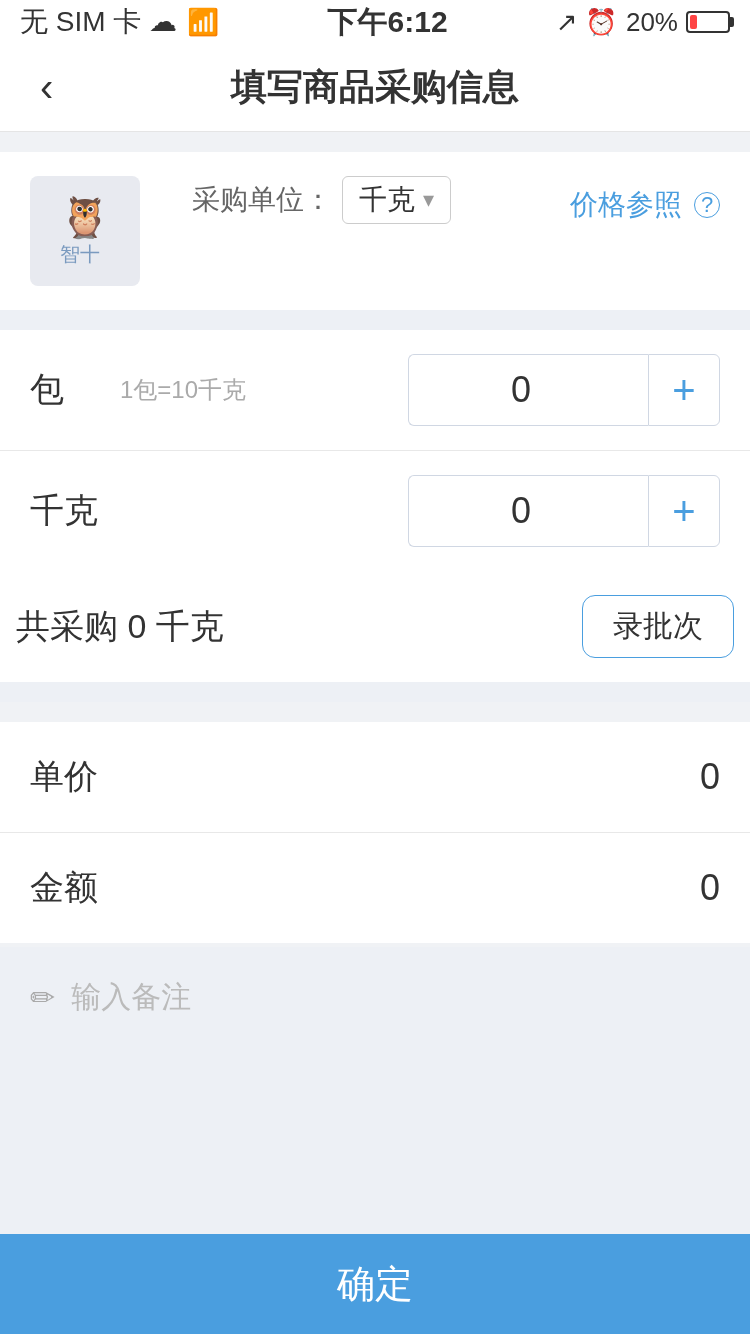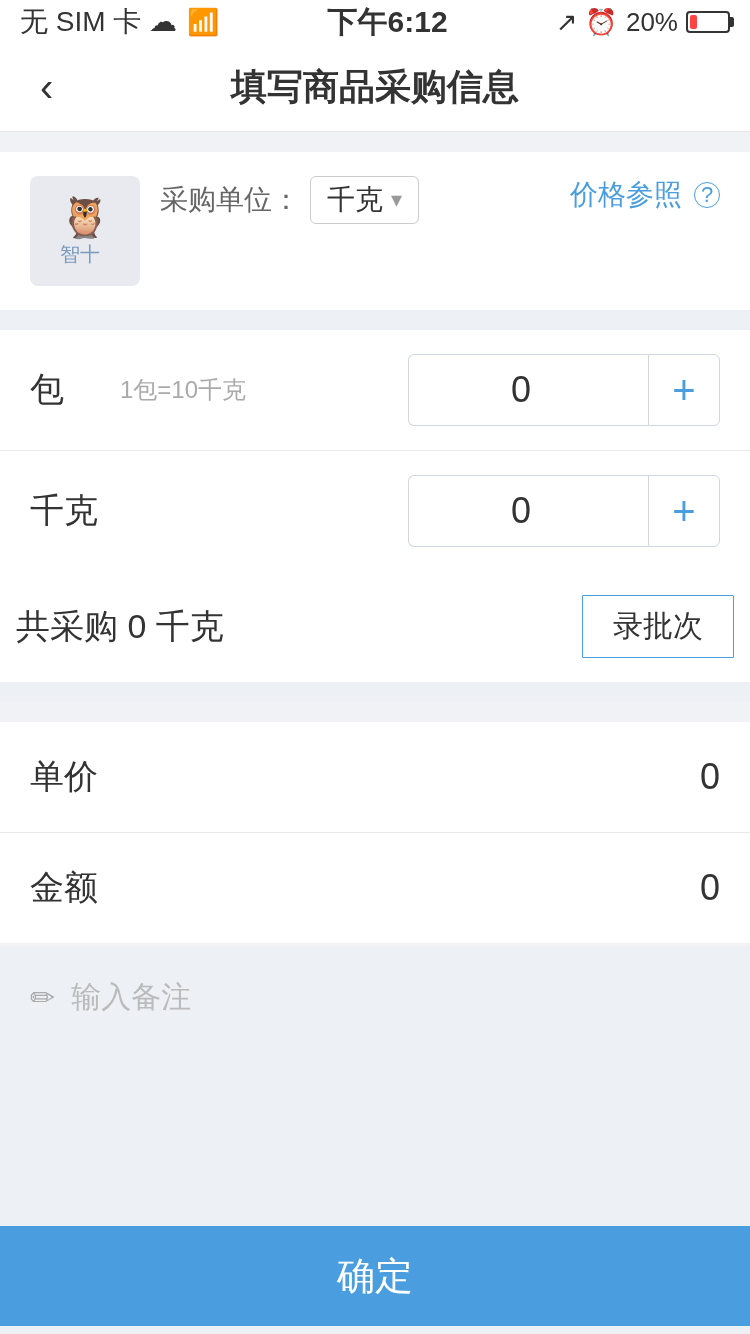--- a/index.html
+++ b/index.html
@@ -108,22 +108,23 @@
     }
     .edit-link {
       color: #4a9edf;
       font-size: 28px;
       display: flex;
       align-items: center;
       gap: 6px;
     }
     .purchase-unit-row {
       display: flex;
-      align-items: flex-start;
+      align-items: flex-end;
       justify-content: space-between;
+      margin-left: 32px;
     }
     .purchase-unit-label {
       font-size: 28px;
       color: #666;
     }
     .unit-select {
       border: 1px solid #ccc;
       border-radius: 6px;
       padding: 4px 16px;
       font-size: 28px;
@@ -212,21 +213,21 @@
       justify-content: space-between;
       padding: 24px 16px;
       min-height: 100px;
     }
     .summary-text {
       font-size: 34px;
       color: #333;
     }
     .batch-btn {
       border: 1.5px solid #4a9edf;
-      border-radius: 1px;
+      border-radius: 13px;
       padding: 10px 30px;
       font-size: 30px;
       color: #333;
       background: #fff;
       cursor: pointer;
     }
 
     
     .price-section {
       background: #fff;
@@ -273,21 +274,21 @@
 
     
     .content-area {
       min-height: 300px;
       background: #edf0f5;
     }
 
     
     .confirm-bar {
       position: fixed;
-      bottom: 8px;
+      bottom: 0;
       left: 0;
       width: 750px;
       height: 100px;
       background: #4a9edf;
       display: flex;
       align-items: center;
       justify-content: center;
       cursor: pointer;
     }
     .confirm-text {

